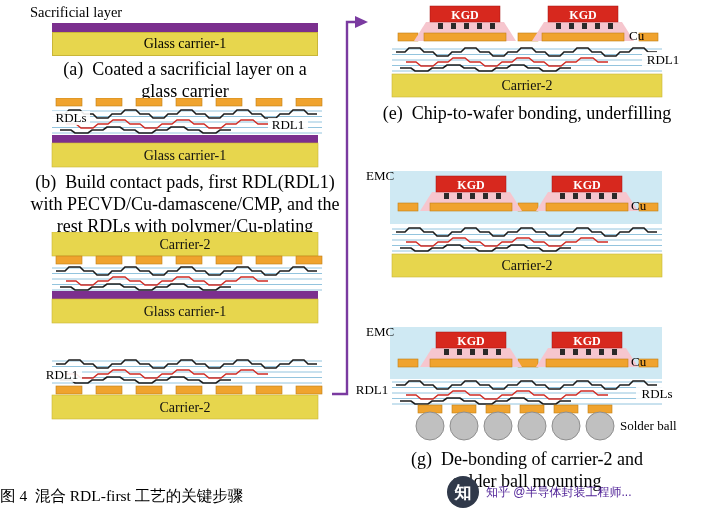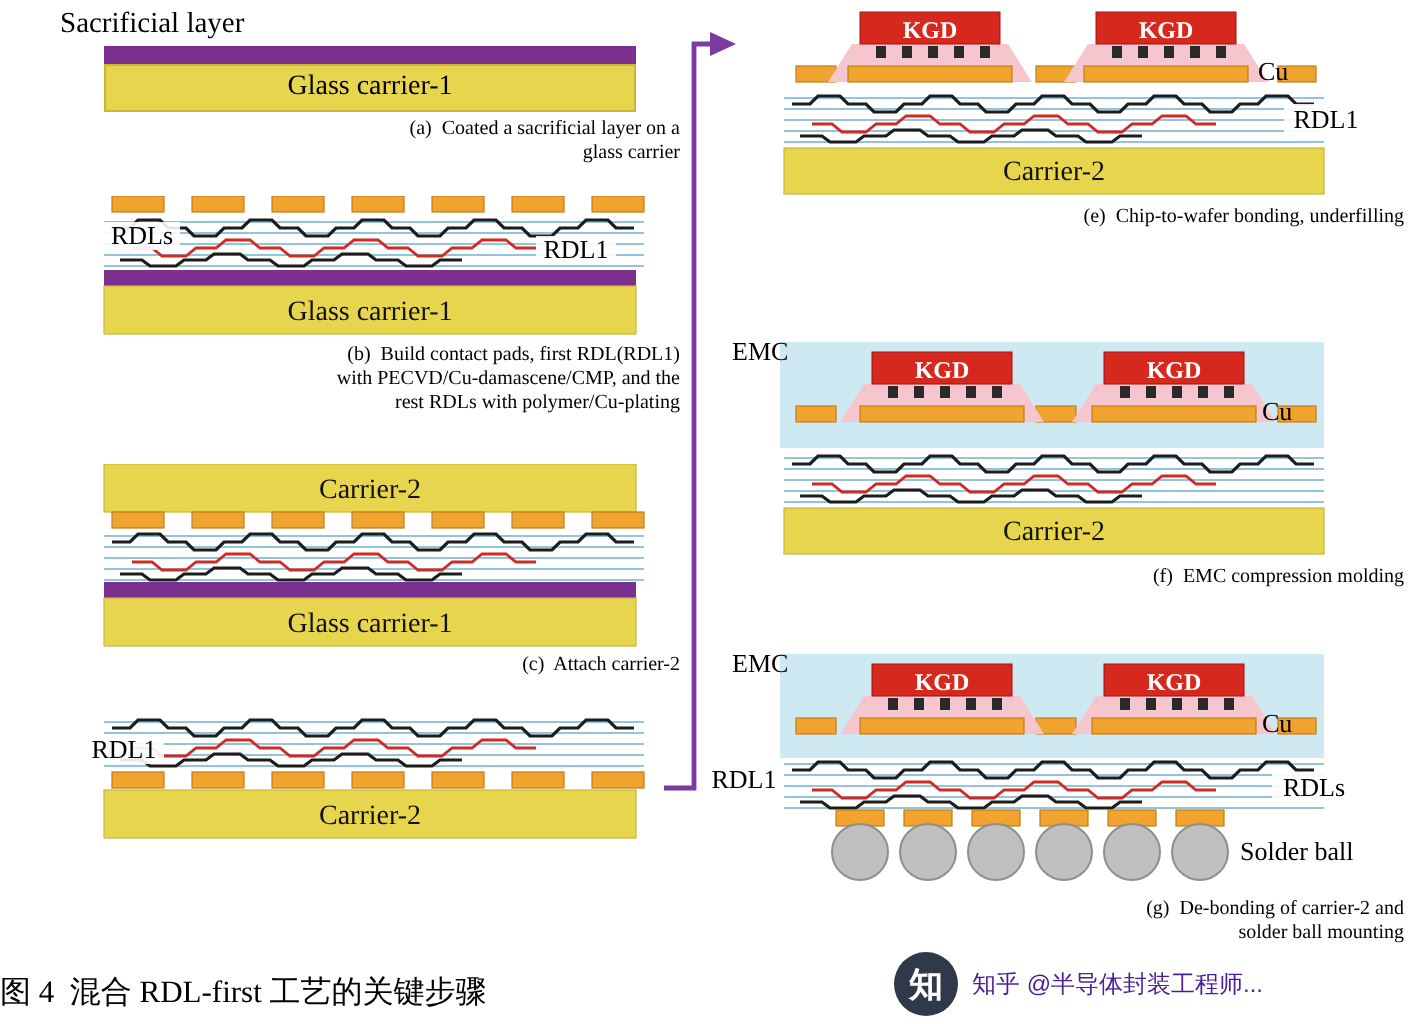--- a/index.html
+++ b/index.html
@@ -1,21 +1,21 @@
 <!DOCTYPE html>
 <html><head>
 <meta charset="utf-8">
 <style>
   * { margin:0; padding:0; box-sizing:border-box; }
   html,body { width:705px; height:512px; }
   body { position:relative; background:#ffffff; color:#000;
          font-family:"Liberation Serif", serif; overflow:hidden; }
 
   .panel { position:absolute; }
-  .cap { text-align:right; font-size:10px; line-height:1.22;
+  .cap { text-align:center; font-size:18px; line-height:1.22;
          white-space:pre-wrap; margin-top:3px; }
   .toplabel { font-size:14.5px; margin-bottom:2px; }
 
   .bar { margin:0 22px; }
   .bar.purple { height:9px; background:#7b2f8e; }
   .bar.yellow { height:24px; background:#e7d64d; border:0.5px solid #c9b638;
                 display:flex; align-items:center; justify-content:center;
                 font-size:14px; }
 
   svg { display:block; }
@@ -117,21 +117,20 @@
 <div class="panel" style="left:30px;top:232px;width:310px">
   <svg width="310" height="92">
     <rect class="cbar" x="22" y="0" width="266" height="24"></rect>
     <text class="cbar-t" x="155" y="17">Carrier-2</text>
     <use href="#pads270" x="22" y="24"></use>
     <use href="#traces270" x="22" y="33"></use>
     <rect class="purple-rect" x="22" y="59" width="266" height="8"></rect>
     <rect class="cbar" x="22" y="67" width="266" height="24"></rect>
     <text class="cbar-t" x="155" y="84">Glass carrier-1</text>
   </svg>
-  <p class="cap">(c)  Attach carrier-2</p>
 </div>
 
 <div class="panel" style="left:30px;top:354px;width:310px">
   <svg width="310" height="68">
     <use href="#traces270" x="22" y="4"></use>
     <rect class="lblbg" x="12" y="14" width="40" height="14"></rect>
     <text class="lbl" x="32" y="25" text-anchor="middle">RDL1</text>
     <use href="#pads270" x="22" y="32"></use>
     <rect class="cbar" x="22" y="41" width="266" height="24"></rect>
     <text class="cbar-t" x="155" y="58">Carrier-2</text>
@@ -162,21 +161,20 @@
     <rect class="pad" x="46" y="39" width="20" height="8"></rect>
     <rect class="pad" x="166" y="39" width="20" height="8"></rect>
     <rect class="pad" x="287" y="39" width="19" height="8"></rect>
     <use href="#chipUnit" x="84" y="11"></use>
     <use href="#chipUnit" x="200" y="11"></use>
     <text class="lbl" x="279" y="46">Cu</text>
     <use href="#traces270" x="40" y="62"></use>
     <rect class="cbar" x="40" y="90" width="270" height="23"></rect>
     <text class="cbar-t" x="175" y="106">Carrier-2</text>
   </svg>
-  <p class="cap">(f)  EMC compression molding</p>
 </div>
 
 <div class="panel" style="left:352px;top:322px;width:350px">
   <svg width="350" height="124">
     <rect class="emcrect" x="38" y="5" width="272" height="52"></rect>
     <text class="lbl" x="14" y="14">EMC</text>
     <rect class="pad" x="46" y="37" width="20" height="8"></rect>
     <rect class="pad" x="166" y="37" width="20" height="8"></rect>
     <rect class="pad" x="287" y="37" width="19" height="8"></rect>
     <use href="#chipUnit" x="84" y="9"></use>

